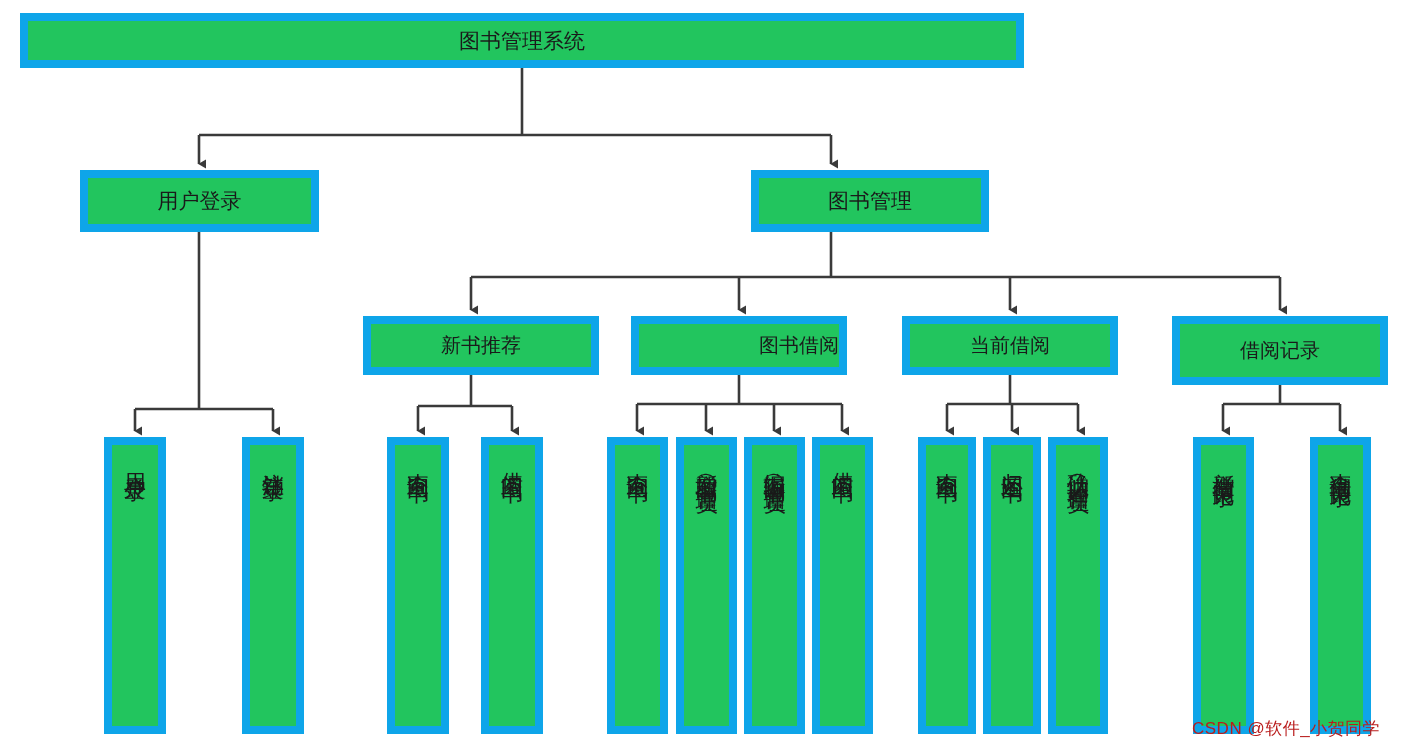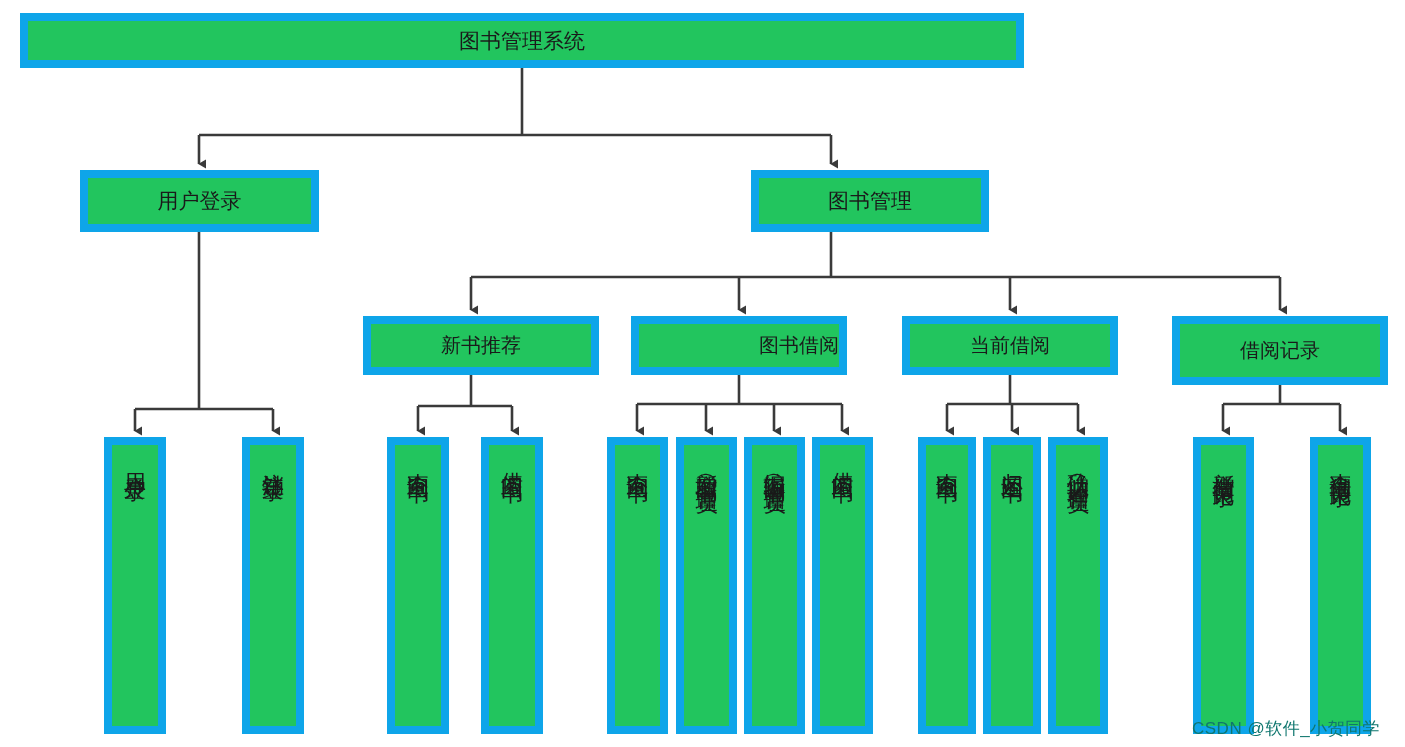--- a/index.html
+++ b/index.html
@@ -176,15 +176,15 @@
   <div class="node node-leaf" style="left: 1048px; top: 437px; width: 60px; height: 297px;">
     <span class="label">确认归还（管理员）</span>
   </div>
   <div class="node node-leaf" style="left: 1193px; top: 437px; width: 61px; height: 297px;">
     <span class="label">新增借阅记录</span>
   </div>
   <div class="node node-leaf" style="left: 1310px; top: 437px; width: 61px; height: 297px;">
     <span class="label">查询借阅记录</span>
   </div>
 
-  <div class="watermark" style="left: 1192px; top: 717px; color: #0f766e;">CSDN @软件_小贺同学</div>
+  <div class="watermark" style="left: 1192px; top: 717px; color: #b91c1c;">CSDN @软件_小贺同学</div>
 
 </div>
 
 </body></html>

